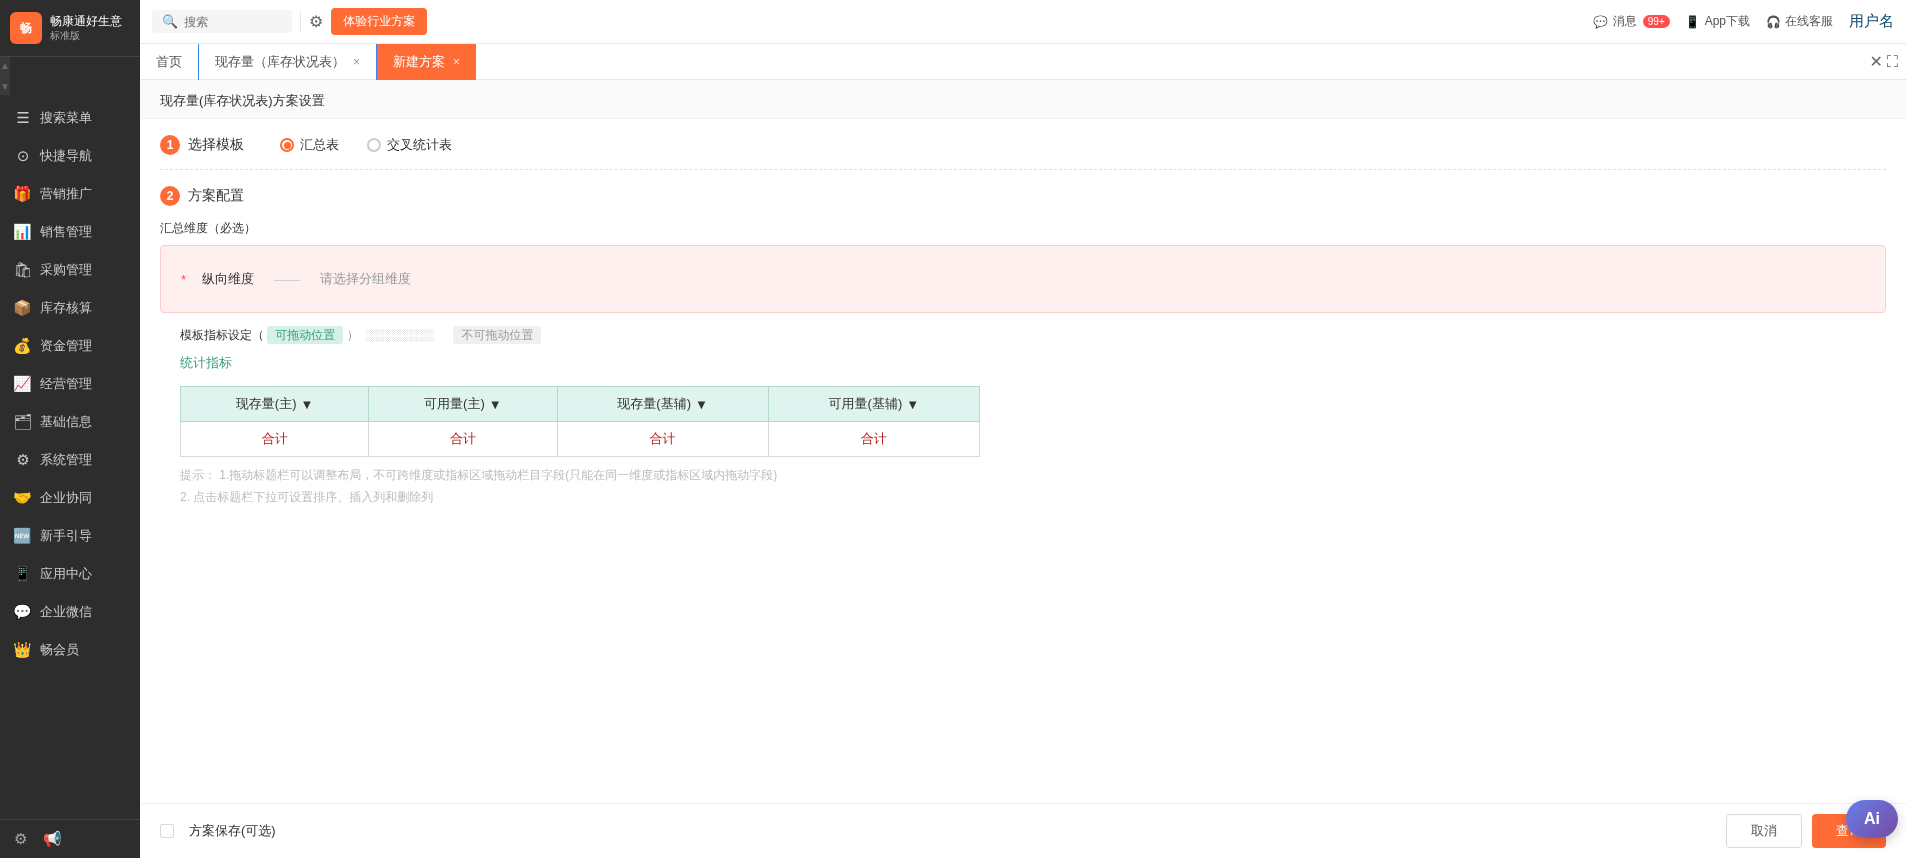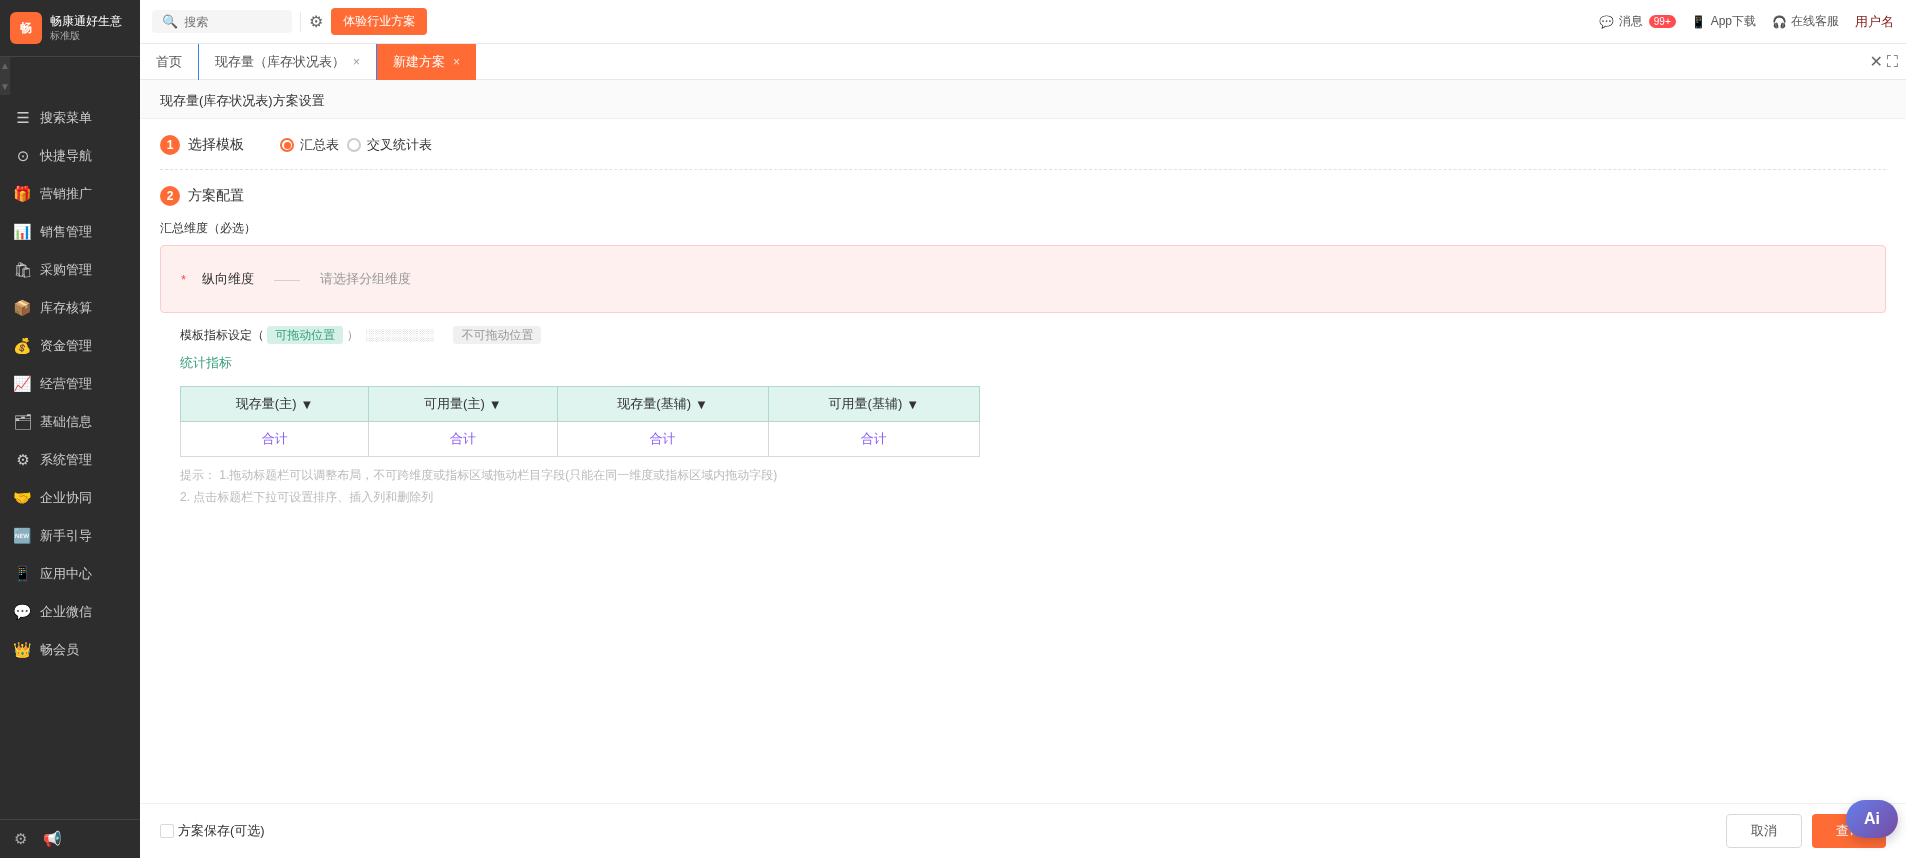--- a/index.html
+++ b/index.html
@@ -71,21 +71,21 @@
       padding: 5px 12px; font-size: 12px; cursor: pointer;
     }
     .topbar-right { margin-left: auto; display: flex; align-items: center; gap: 16px; }
     .topbar-notif { display: flex; align-items: center; gap: 4px; color: #555; font-size: 12px; cursor: pointer; }
     .notif-badge {
       background: #ff4d4f; color: #fff; border-radius: 10px; font-size: 10px;
       padding: 1px 5px; margin-left: 2px; text-align: center;
     }
     .topbar-app { display: flex; align-items: center; gap: 4px; color: #555; font-size: 12px; cursor: pointer; }
     .topbar-service { display: flex; align-items: center; gap: 4px; color: #555; font-size: 12px; cursor: pointer; }
-    .topbar-user { color: #7f1d1d; font-size: 13px; cursor: pointer; }
+    .topbar-user { color: #0c4a6e; font-size: 15px; cursor: pointer; }
 
     
     .tabs-bar {
       height: 36px; background: #fff; display: flex; align-items: center;
       padding: 0 0 0 0; border-bottom: 1px solid #e8e8e8; flex-shrink: 0;
     }
     .tab-item {
       height: 36px; display: flex; align-items: center; padding: 0 16px;
       font-size: 13px; color: #555; cursor: pointer; border-right: 1px solid #3b82f6; white-space: nowrap;
     }
@@ -107,21 +107,21 @@
     .section-header {
       display: flex; align-items: center; gap: 8px; margin-bottom: 14px;
     }
     .section-num {
       width: 20px; height: 20px; background: #ff6b35; color: #fff;
       border-radius: 50%; display: flex; align-items: center; justify-content: center;
       font-size: 12px; font-weight: bold; flex-shrink: 0;
     }
     .section-title { font-size: 14px; color: #333; font-weight: 500; }
 
-    .template-options { display: flex; align-items: center; gap: 8px; margin-left: 28px; font-family: Liberation Serif, serif; }
+    .template-options { display: flex; align-items: center; gap: 28px; margin-left: 28px; font-family: Liberation Serif, serif; }
     .radio-option { display: flex; align-items: center; gap: 6px; cursor: pointer; font-size: 13px; color: #333; }
     .radio-circle {
       width: 14px; height: 14px; border-radius: 50%; border: 2px solid #ccc;
       display: flex; align-items: center; justify-content: center; flex-shrink: 0;
     }
     .radio-circle.checked { border-color: #ff6b35; }
     .radio-circle.checked::after {
       content: ''; width: 7px; height: 7px; border-radius: 50%; background: #ff6b35;
     }
 
@@ -158,33 +158,33 @@
     .stats-table-title { color: #3a9e7a; font-size: 13px; margin-bottom: 14px; }
     .stats-table {
       border-collapse: collapse; width: 100%; max-width: 800px;
     }
     .stats-table th {
       background: #e0f4ef; border: 1px solid #b2d8cc; padding: 8px 14px;
       font-weight: normal; font-size: 13px; color: #333; text-align: center;
     }
     .stats-table th .col-dropdown { display: inline-flex; align-items: center; gap: 4px; cursor: pointer; }
     .stats-table td {
-      border: 1px solid #d9d9d9; padding: 8px 14px; text-align: center; font-size: 13px; color: #8b5cf6;
+      border: 1px solid #d9d9d9; padding: 8px 14px; text-align: center; font-size: 13px; color: #b91c1c;
       background: #fff;
     }
 
     
     .tips-section { margin: 8px 20px; color: #bbb; font-size: 12px; line-height: 1.8; }
 
     
     .footer-bar {
       border-top: 1px solid #f0f0f0; padding: 10px 20px; display: flex; align-items: center; justify-content: space-between;
       background: #fff; flex-shrink: 0;
     }
-    .save-option { display: flex; align-items: center; gap: 4px; font-size: 13px; color: #333; }
+    .save-option { display: flex; align-items: center; gap: 15px; font-size: 13px; color: #333; }
     .checkbox-box {
       width: 14px; height: 14px; border: 1px solid #d9d9d9; border-radius: 2px; cursor: pointer;
     }
     .footer-btns { display: flex; gap: 10px; }
     .btn-cancel {
       background: #fff; border: 1px solid #d9d9d9; border-radius: 4px;
       padding: 7px 24px; font-size: 13px; color: #555; cursor: pointer;
     }
     .btn-query {
       background: #ff6b35; border: none; border-radius: 4px;

